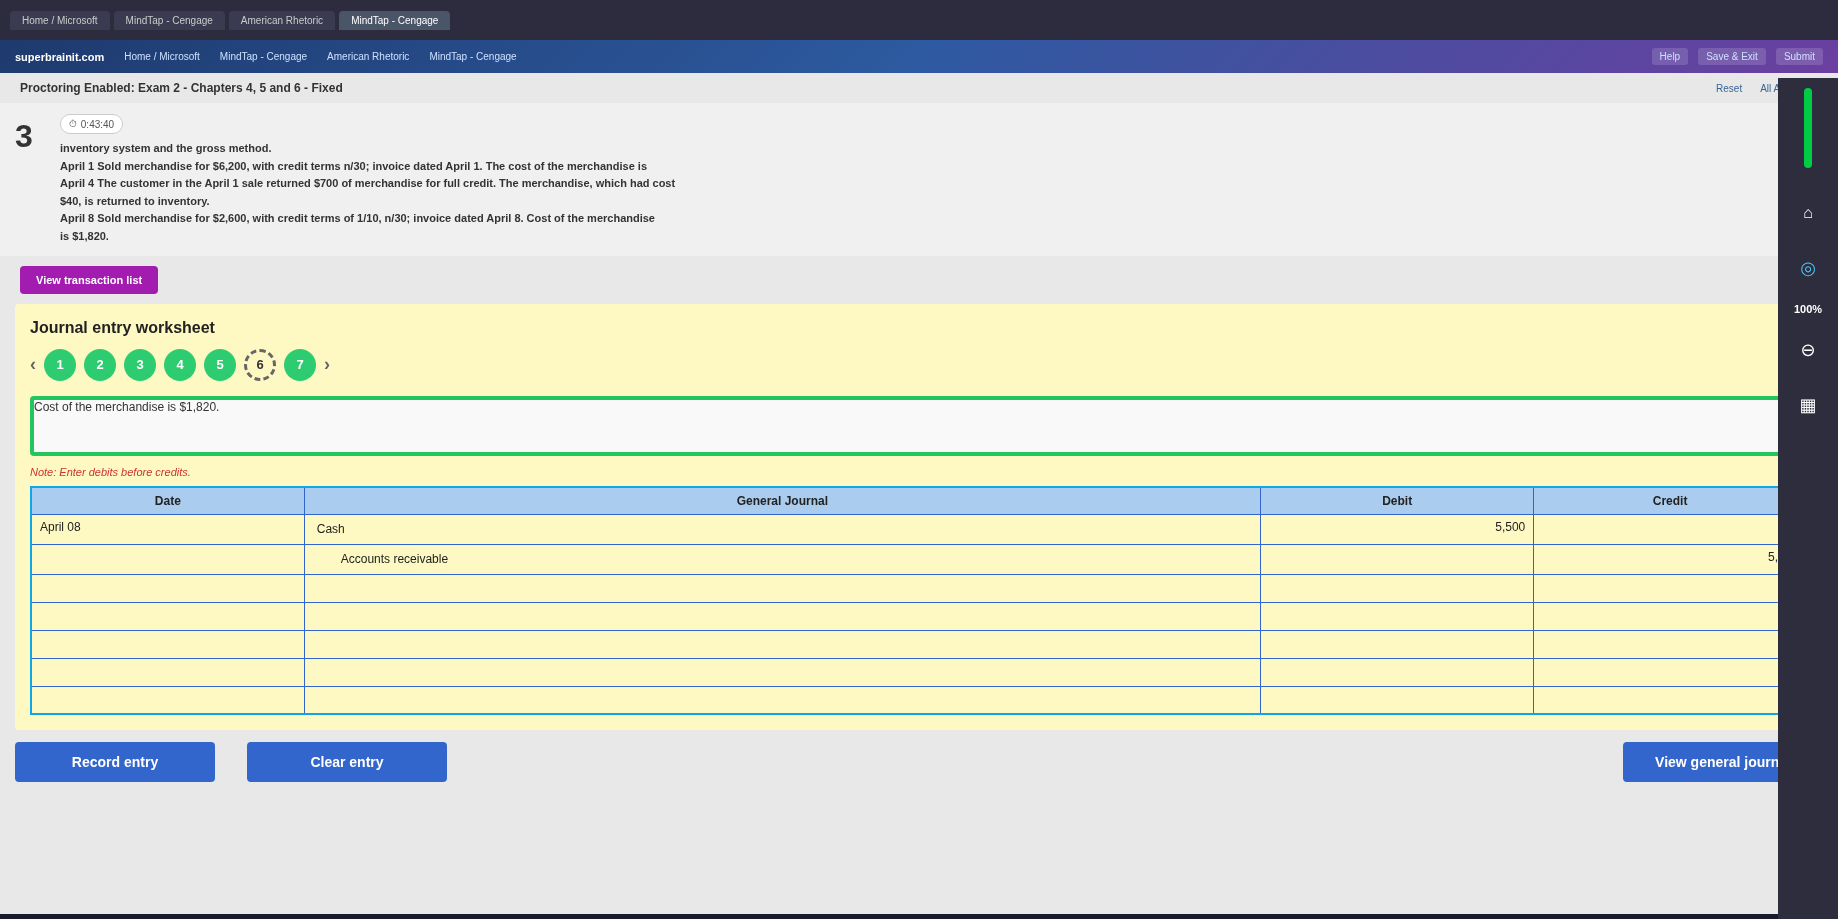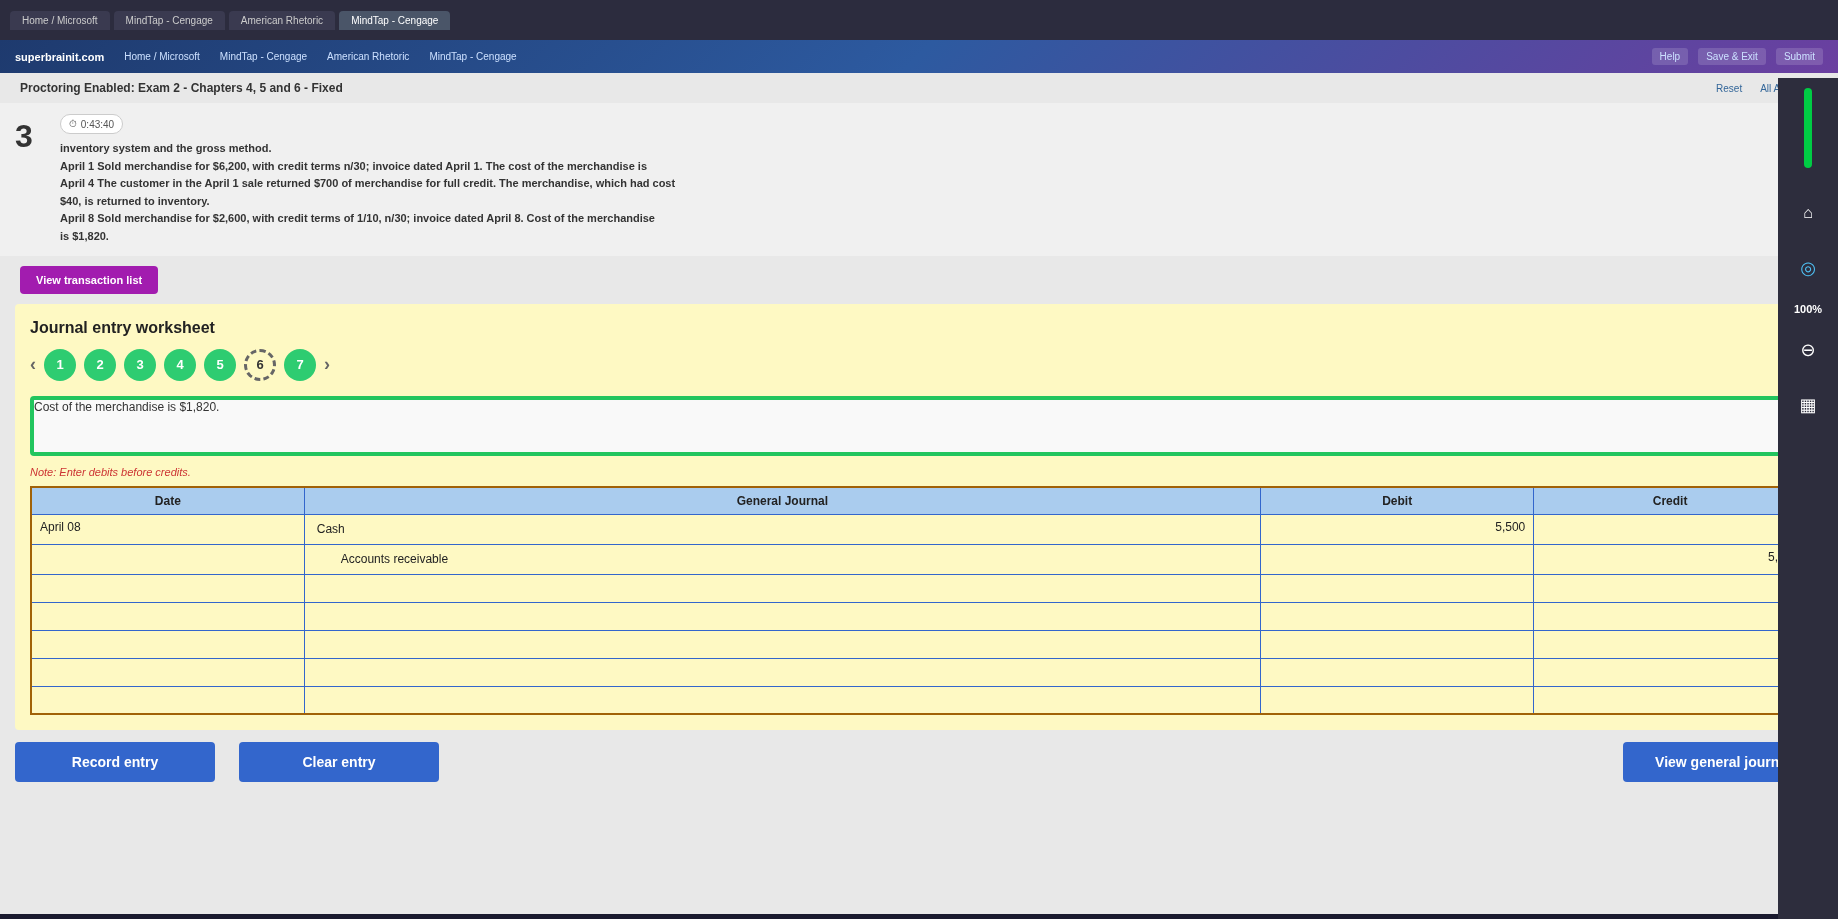--- a/index.html
+++ b/index.html
@@ -254,21 +254,21 @@
       color: #cc3333;
       font-size: 11px;
       margin-bottom: 8px;
       font-style: italic;
     }
 
     
     .journal-table {
       width: 100%;
       border-collapse: collapse;
-      border: 2px solid #a16207;
+      border: 2px solid #0ea5e9;
     }
     .journal-table th {
       background: #aaccee;
       color: #222;
       font-size: 12px;
       font-weight: bold;
       padding: 6px 10px;
       border: 1px solid #3366cc;
       text-align: center;
     }
@@ -303,21 +303,21 @@
       text-align: right;
       vertical-align: top;
     }
     .empty-row td {
       height: 28px;
     }
 
     
     .action-buttons {
       display: flex;
-      gap: 24px;
+      gap: 32px;
       margin: 12px 15px;
       align-items: flex-start;
     }
     .action-btn {
       background: #3366cc;
       color: #fff;
       border: none;
       padding: 12px 30px;
       font-size: 14px;
       font-weight: bold;

